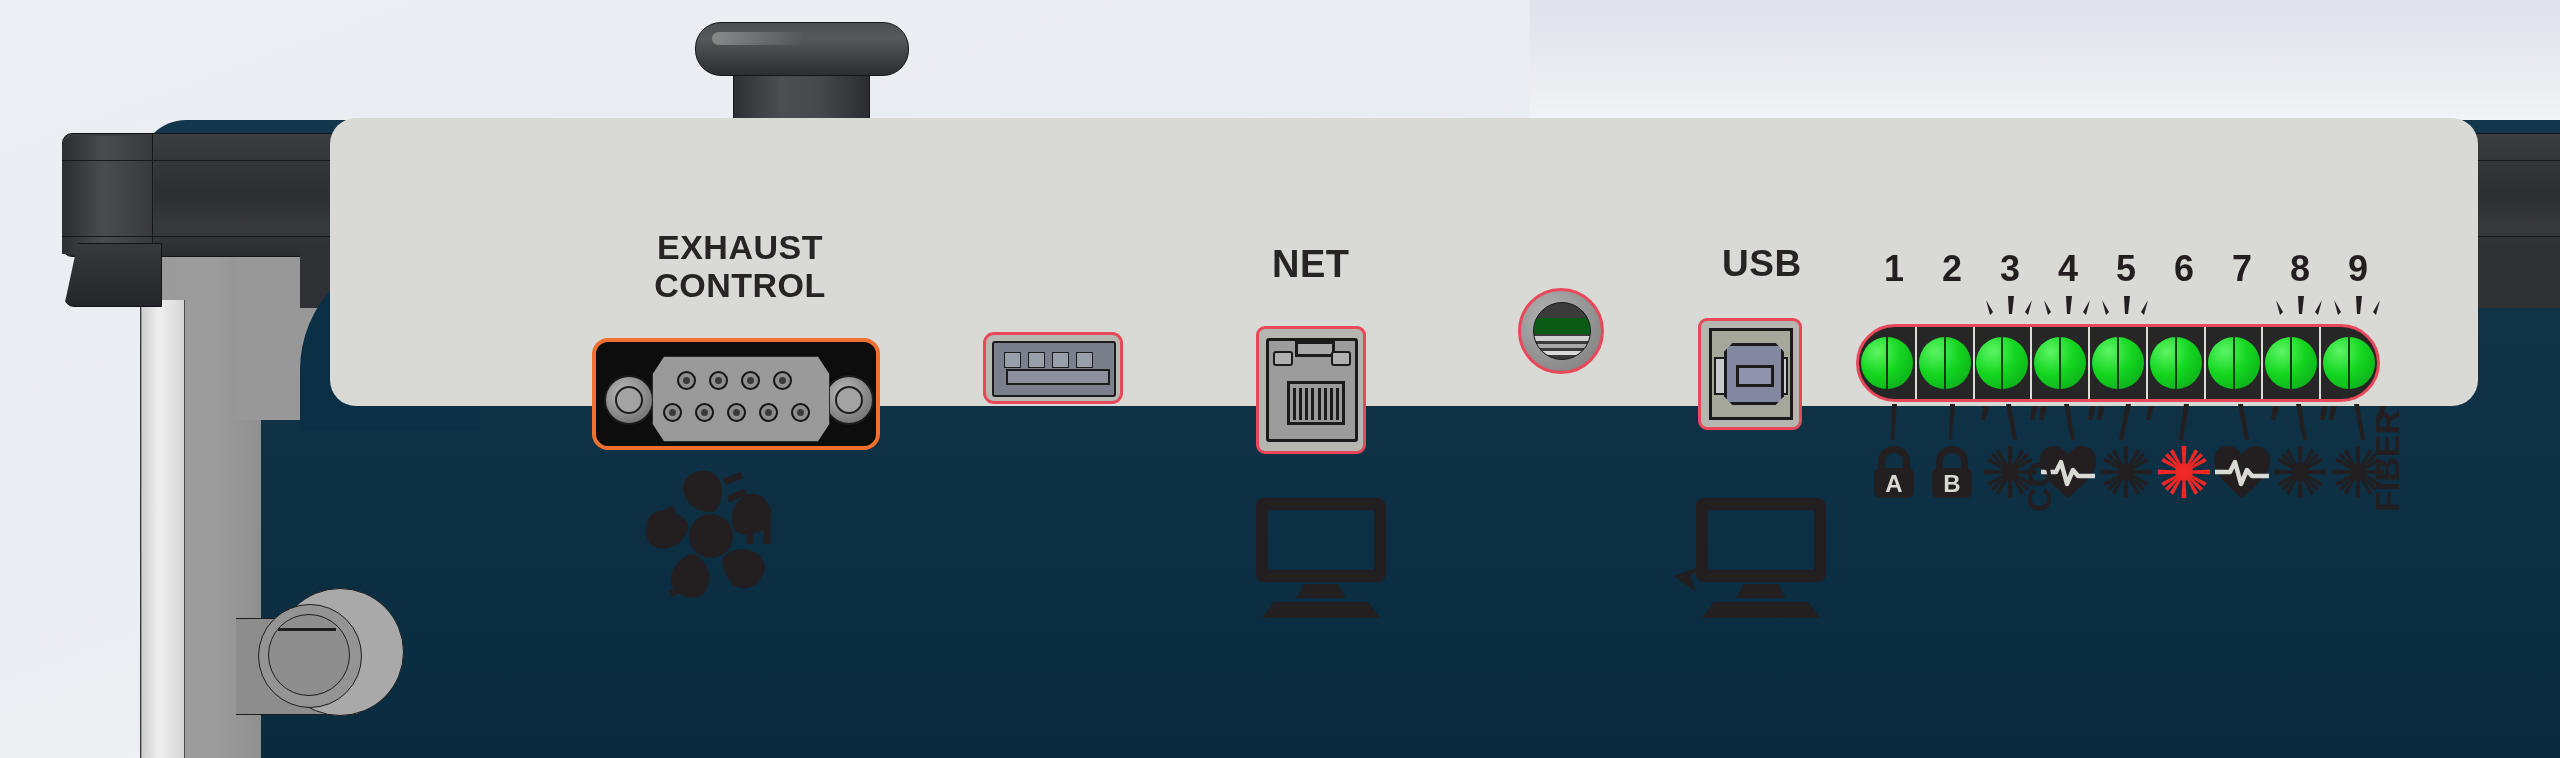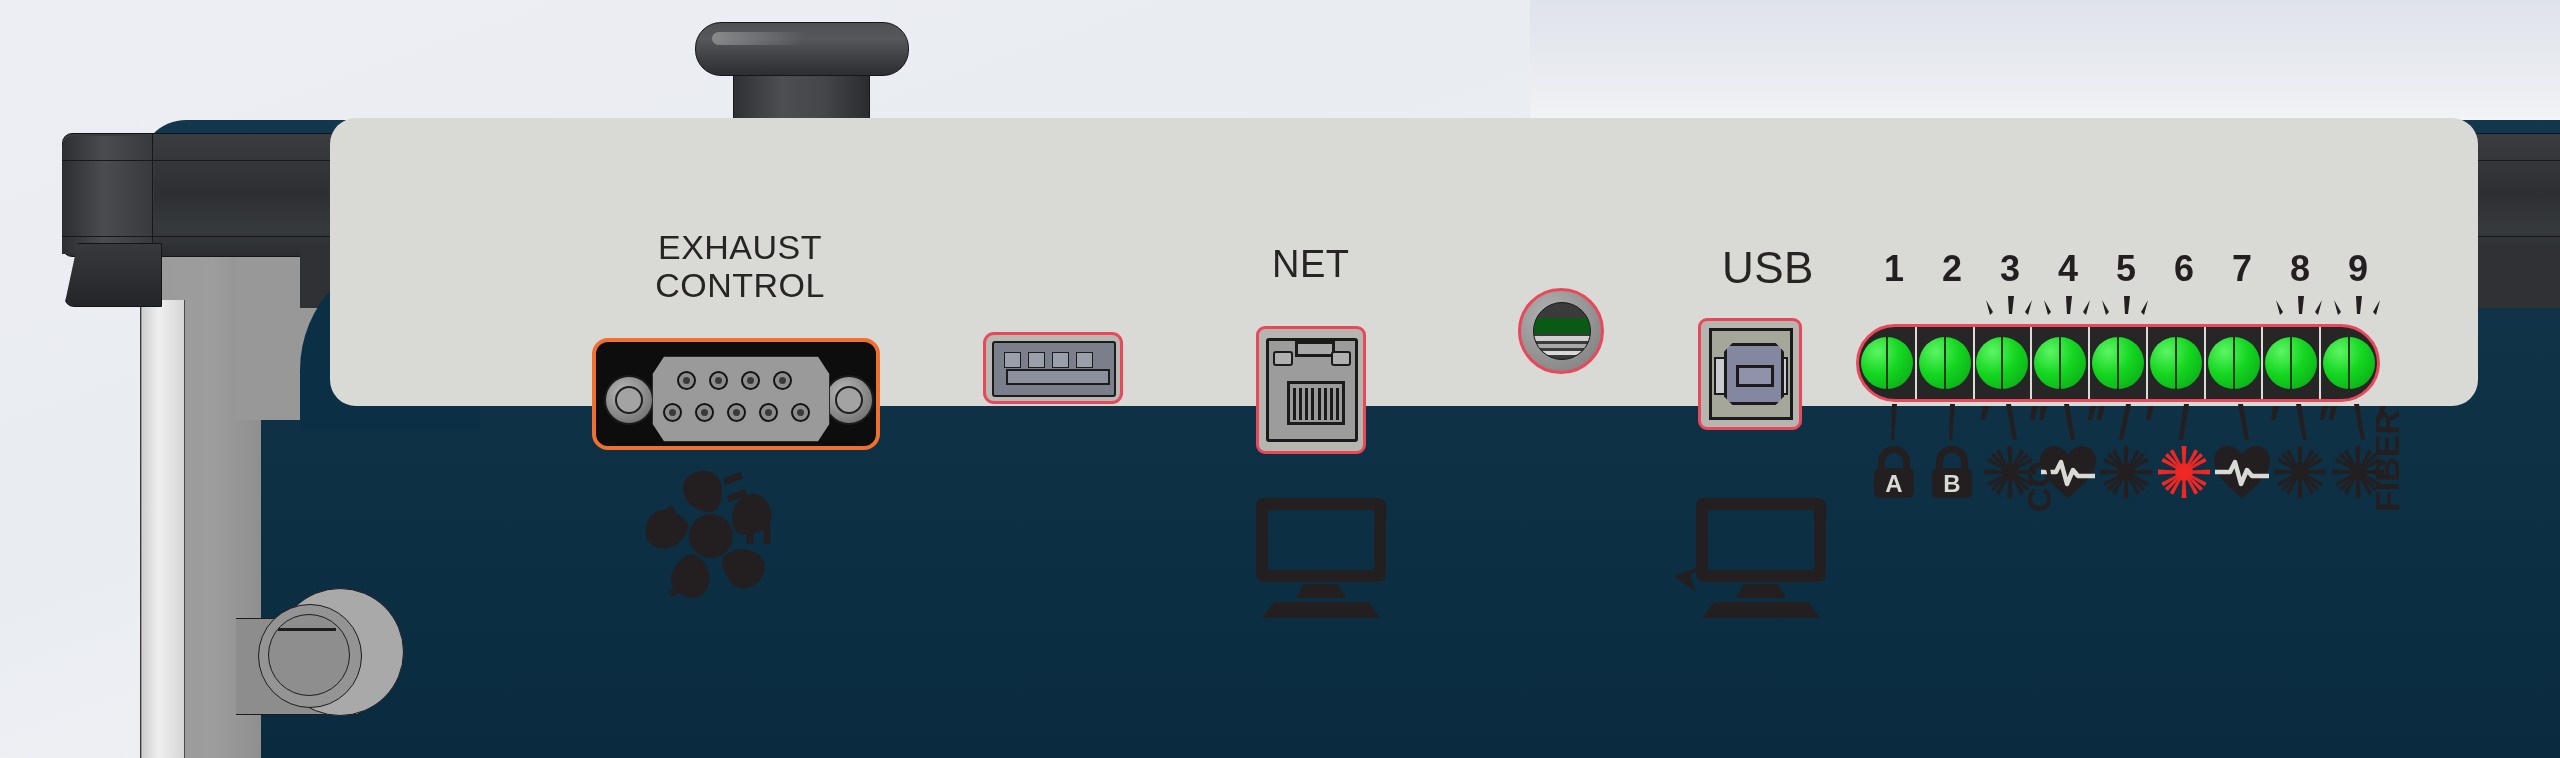--- a/index.html
+++ b/index.html
@@ -124,26 +124,26 @@
   .bumper-slit{
     position:absolute;left:278px;top:628px;width:58px;height:3px;background:#1d1d1d;
   }
   .faceplate2{
     position:absolute;left:330px;top:118px;width:2148px;height:288px;
     background:#d9dad5;border-radius:26px;
   }
 
   
   .lbl{
-    position:absolute;color:#272524;font-weight:400;letter-spacing:.5px;
+    position:absolute;color:#272524;font-weight:700;letter-spacing:.5px;
     font-family:"Liberation Sans", sans-serif;white-space:pre;
   }
   .lbl-exhaust{left:640px;top:228px;font-size:34px;line-height:38px;text-align:center;width:200px;}
   .lbl-net{left:1272px;top:243px;font-size:38px;}
-  .lbl-usb{left:1722px;top:243px;font-size:44px;}
+  .lbl-usb{left:1722px;top:243px;font-size:37px;}
 
   
   .de9-shell{
     position:absolute;left:592px;top:338px;width:288px;height:112px;
     background:#0d0d0d;border-radius:16px;border:4px solid #f07030;
     box-sizing:border-box;
   }
   .de9-inner{
     position:absolute;left:56px;top:14px;width:176px;height:84px;
     background:#9a9a9a;border:1px solid #2a2a2a;

